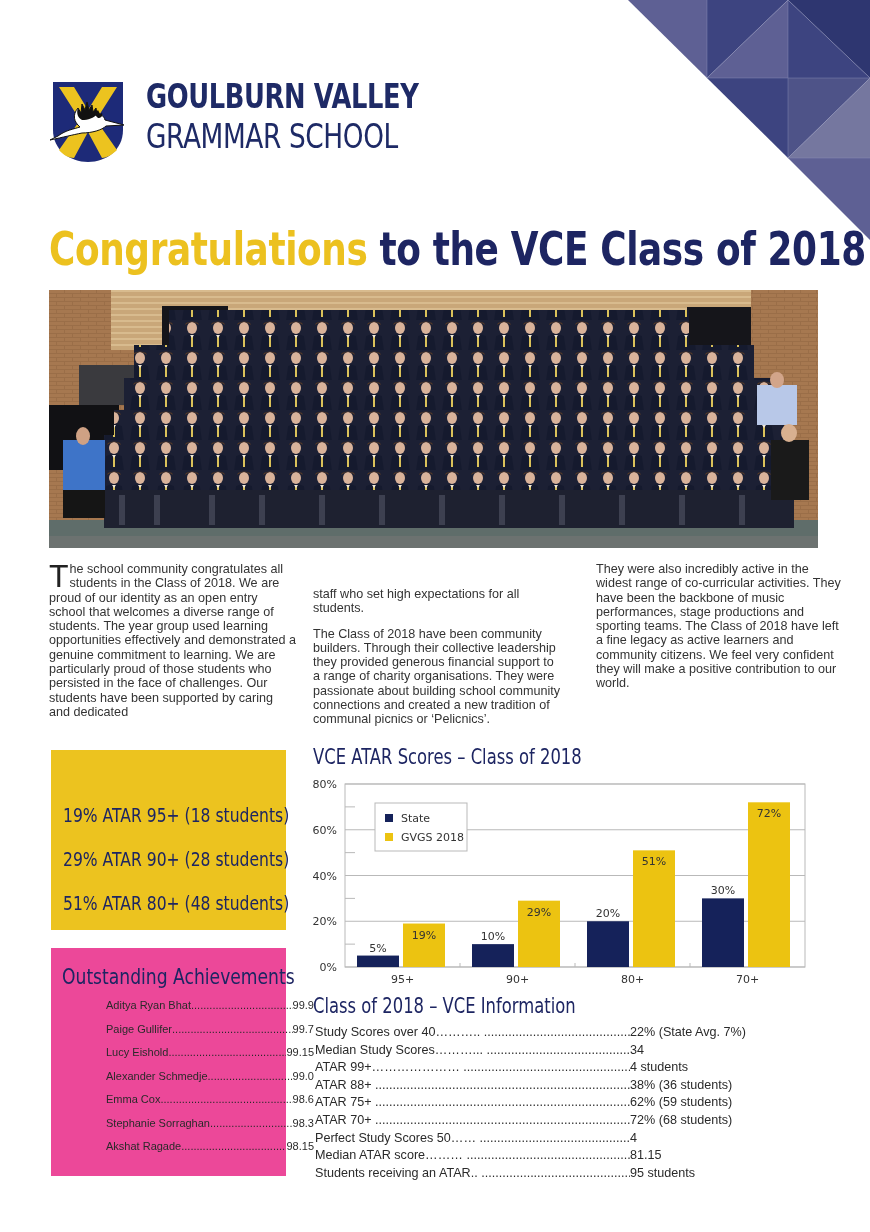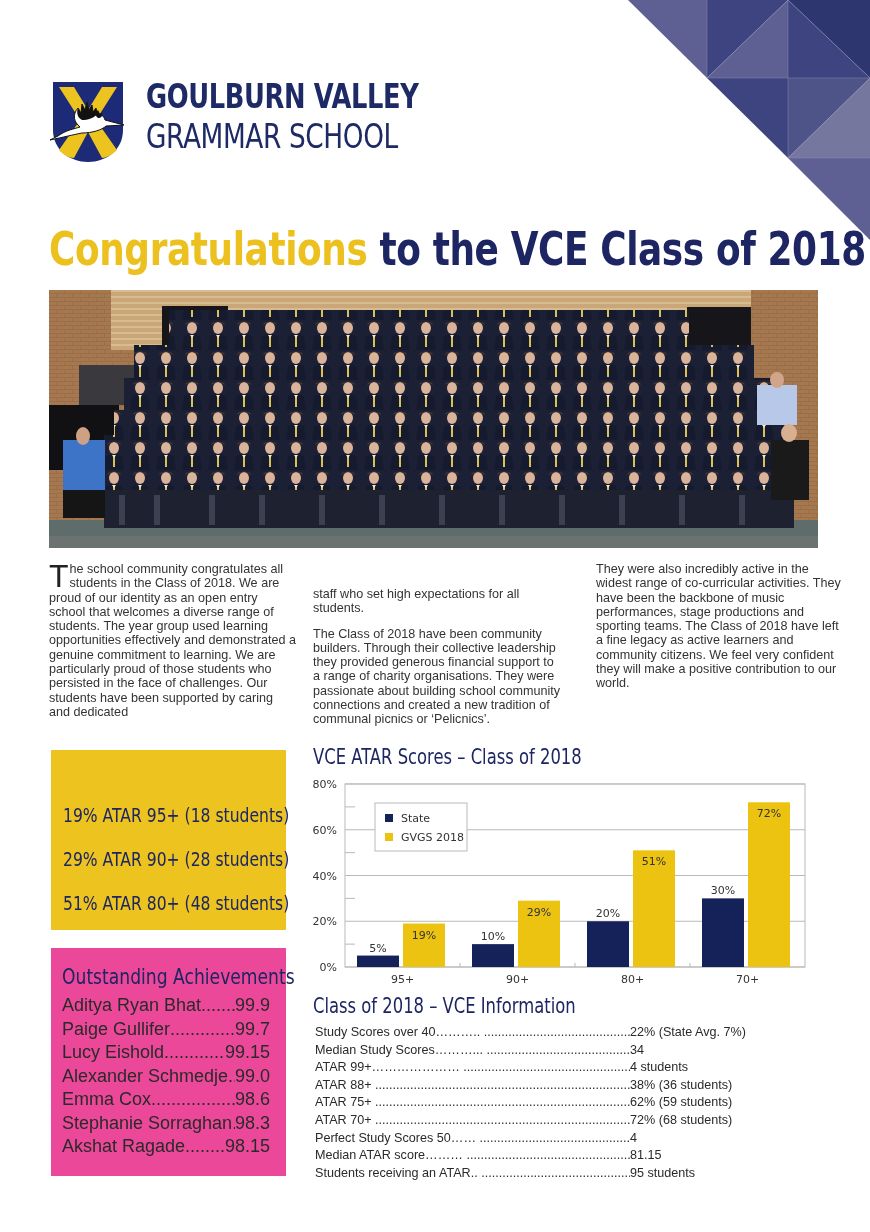--- a/index.html
+++ b/index.html
@@ -24,21 +24,21 @@
   .col1 { left:49px; width:248px; }
   .col2 { left:313px; width:250px;margin-top:25px; }
   .col3 { left:580px; width:250px;margin-left:16px; }
   .dropcap { float:left; font-size:32px; line-height:26px; margin-right:1px; margin-top:1px; color:#222; }
 
   .atar-box { position:absolute; left:51px; top:750px; width:235px; height:180px; background:#ecc31f; padding-top:54px; padding-left:12px; }
   .atar-box .row { font-family:"DejaVu Sans", sans-serif; font-size:19px; color:#1d2562; white-space:nowrap; transform:scaleX(0.82); transform-origin:left; line-height:22px; margin-bottom:22px; }
 
   .ach-box { position:absolute; left:51px; top:948px; width:235px; height:228px; background:#ec4899; padding:16px 0 0 11px; }
   .ach-box .title { font-family:"DejaVu Sans", sans-serif; font-size:22px; color:#1d2562; white-space:nowrap; transform:scaleX(0.78); transform-origin:left; line-height:26px; margin-bottom:6px; }
-  .ach-row { display:flex; font-size:18px; color:#2a2a2a; height:23.5px; line-height:18px; width:208px; overflow:hidden; }
+  .ach-row { display:flex; font-size:11px; color:#2a2a2a; height:23.5px; line-height:18px; width:208px; overflow:hidden;margin-left:44px; }
   .ach-row .name { white-space:nowrap; }
   .ach-row .dots { flex:1; overflow:hidden; white-space:nowrap; }
   .ach-row .dots::before { content:"......................................................................"; }
   .ach-row .val { white-space:nowrap; }
 
   .chart-title { position:absolute; left:313px; top:745px; font-family:"DejaVu Sans", sans-serif; font-size:21px; color:#1d2562; white-space:nowrap; transform:scaleX(0.78); transform-origin:left; }
   .chart { position:absolute; left:305px; top:772px; width:510px; height:220px; }
 
   .info-title { position:absolute; left:313px; top:994px; font-family:"DejaVu Sans", sans-serif; font-size:21px; color:#1d2562; white-space:nowrap; transform:scaleX(0.78); transform-origin:left; }
   .info { position:absolute; left:315px; top:1024px; width:450px; }

